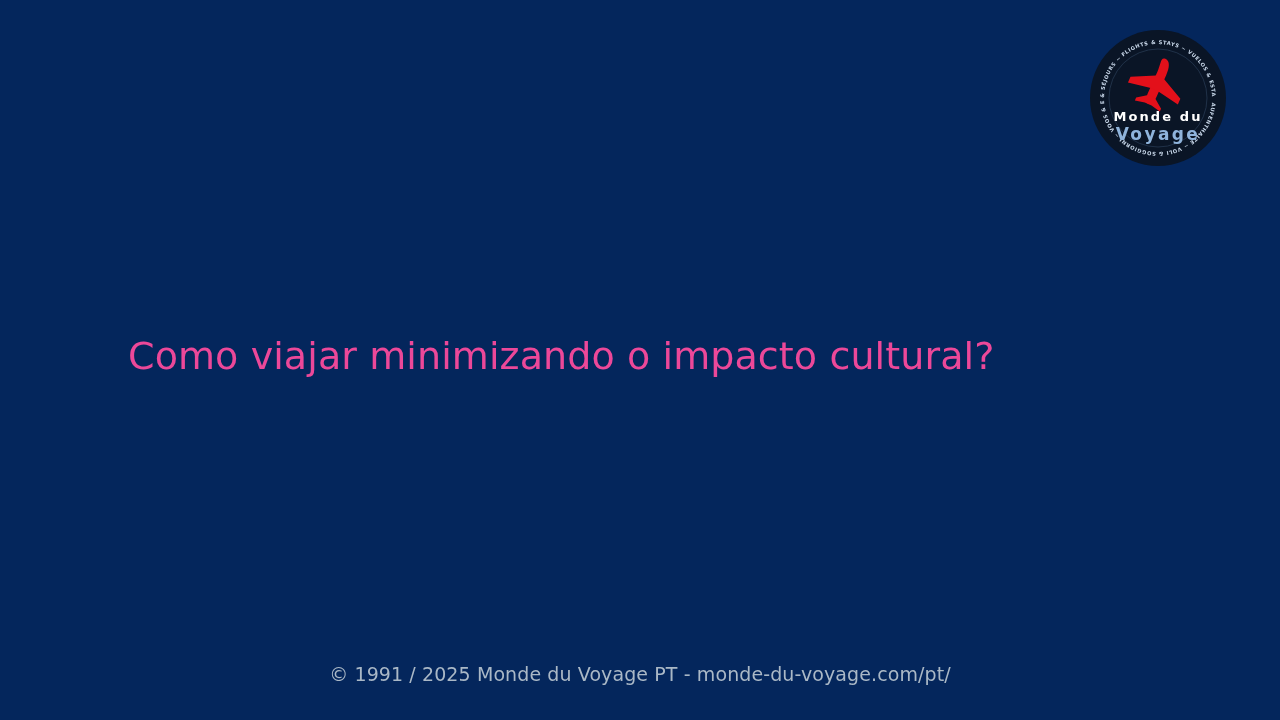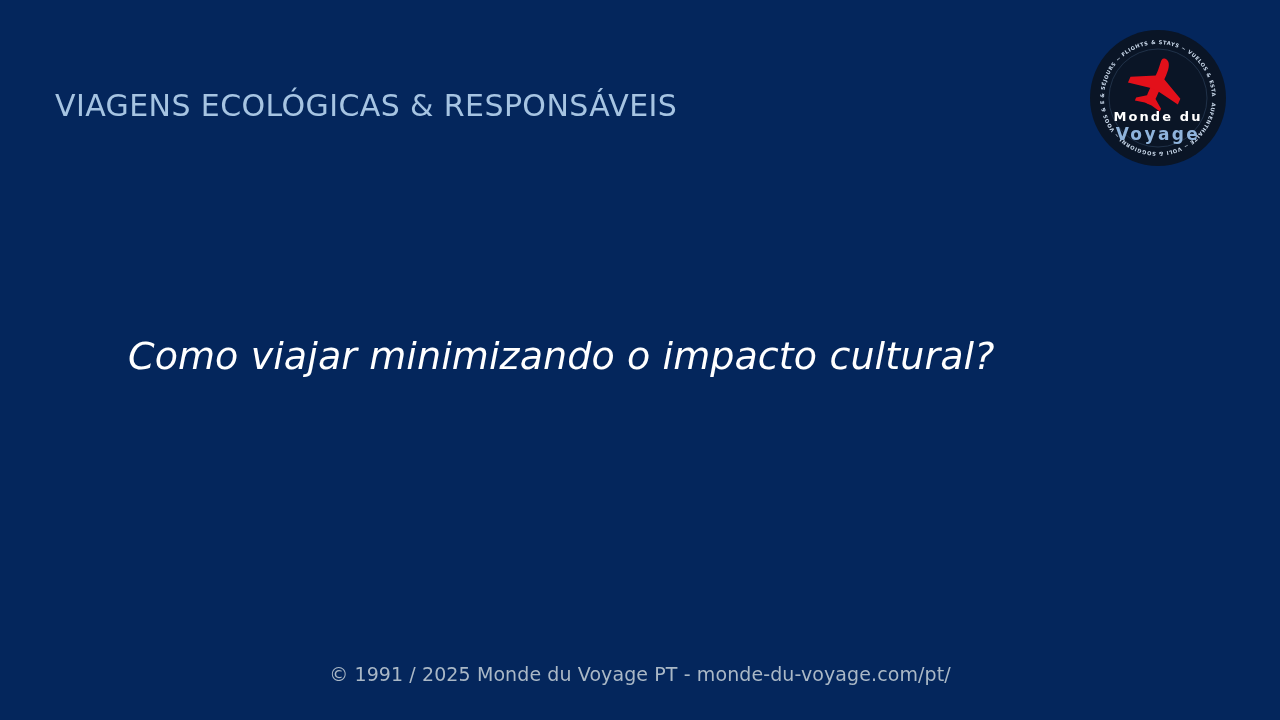--- a/index.html
+++ b/index.html
@@ -36,24 +36,23 @@
   }
 
   
   .main-question {
     position: absolute;
     left: 128px;
     top: 334px;
     font-family: "DejaVu Sans", sans-serif;
     font-size: 38px;
     font-weight: 400;
-    color: #ffffff;
+    color: #ec4899;
     letter-spacing: 0.1px;
     white-space: nowrap;
-    font-style: italic;
   }
 
   
   .footer {
     position: absolute;
     left: 0;
     right: 0;
     top: 663px;
     text-align: center;
     font-family: "DejaVu Sans", sans-serif;
@@ -96,21 +95,20 @@
     font-weight: 700;
     letter-spacing: 2.4px;
     fill: #8fb4dc;
   }
 </style>
 </head>
 <body>
 
 <div class="slide">
 
-  <div class="slide-title">VIAGENS ECOLÓGICAS &amp; RESPONSÁVEIS</div>
 
   <div class="main-question">Como viajar minimizando o impacto cultural?</div>
 
   <div class="footer">© 1991 / 2025 Monde du Voyage PT - monde-du-voyage.com/pt/</div>
 
   <div class="logo">
     <svg viewBox="0 0 138 138" xmlns="http://www.w3.org/2000/svg">
       <defs>
         <path id="ringTop" d="M 69,69 m -54,0 a 54,54 0 0 1 108,0" fill="none"></path>
         <path id="ringBottom" d="M 69,69 m 54,0 a 54,54 0 0 1 -108,0" fill="none"></path>

